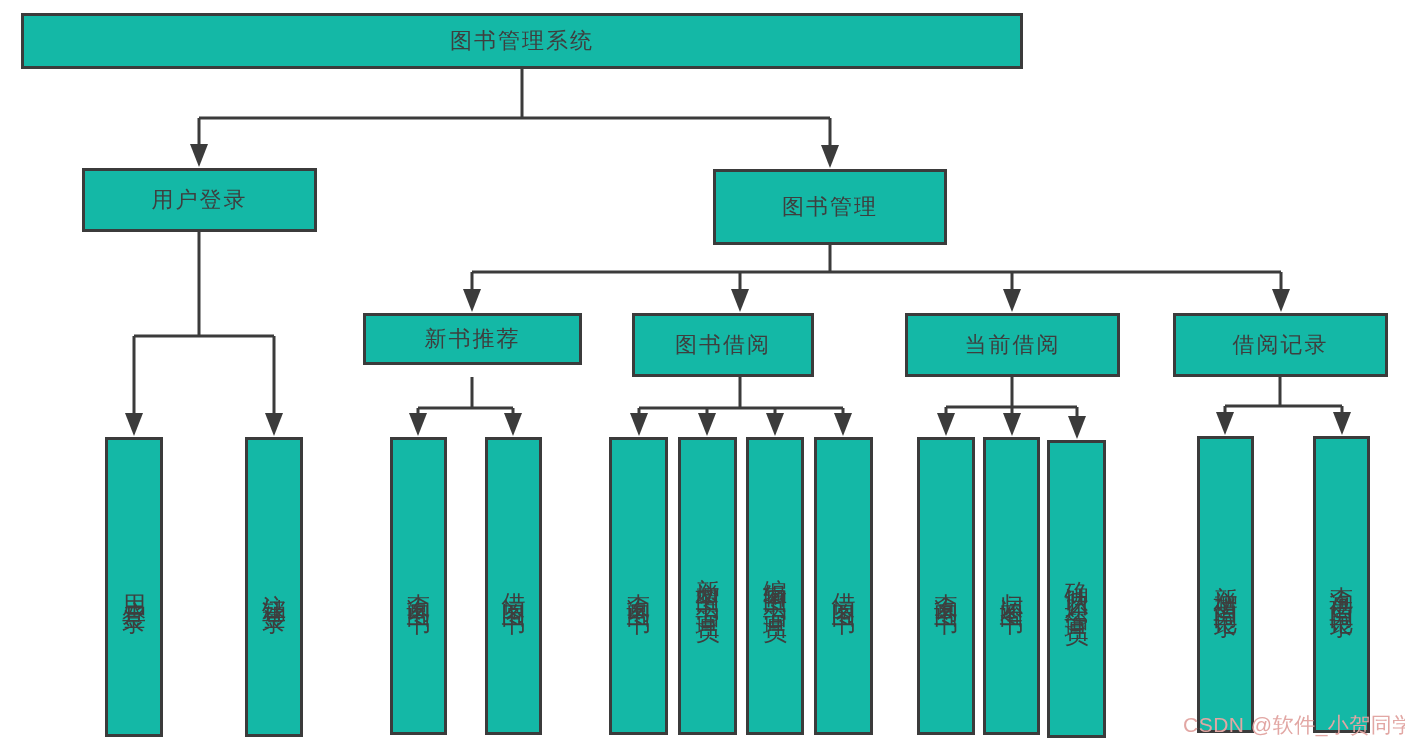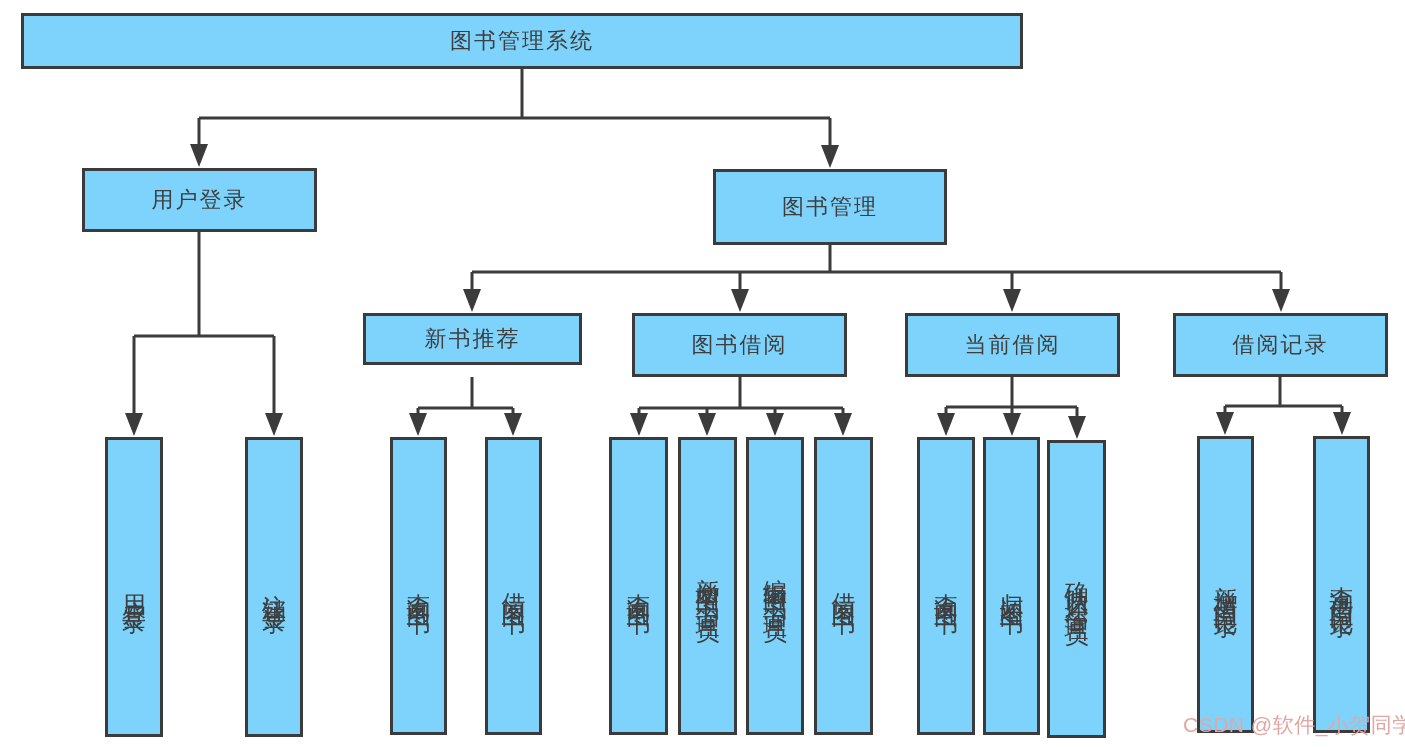--- a/index.html
+++ b/index.html
@@ -10,21 +10,21 @@
     position:relative;
     width:1405px; height:747px;
     background:#ffffff;
     overflow:hidden;
   }
 
   .wires { position:absolute; left:0; top:0; width:1405px; height:747px; }
 
   .node {
     position:absolute;
-    background:#7dd3fc;
+    background:#14b8a6;
     border:3px solid #3b3b3b;
     display:flex; align-items:center; justify-content:center;
     color:#3e3e3e;
     font-size:22px;
     letter-spacing:2px;
     text-align:center;
     white-space:nowrap;
   }
 
   .vnode { font-size:24px; }
@@ -97,21 +97,21 @@
   <div class="node" style="left:82px;top:168px;width:235px;height:64px">
     <span>用户登录</span>
   </div>
   <div class="node" style="left:713px;top:169px;width:234px;height:76px">
     <span>图书管理</span>
   </div>
 
   <div class="node" style="left:363px;top:313px;width:219px;height:52px">
     <span>新书推荐</span>
   </div>
-  <div class="node" style="left:632px;top:313px;width:215px;height:64px">
+  <div class="node" style="left:632px;top:313px;width:182px;height:64px">
     <span>图书借阅</span>
   </div>
   <div class="node" style="left:1173px;top:313px;width:215px;height:64px">
     <span>借阅记录</span>
   </div>
   <div class="node" style="left:905px;top:313px;width:215px;height:64px">
     <span>当前借阅</span>
   </div>
 
   <div class="node vnode" style="left:105px;top:437px;width:58px;height:300px">

